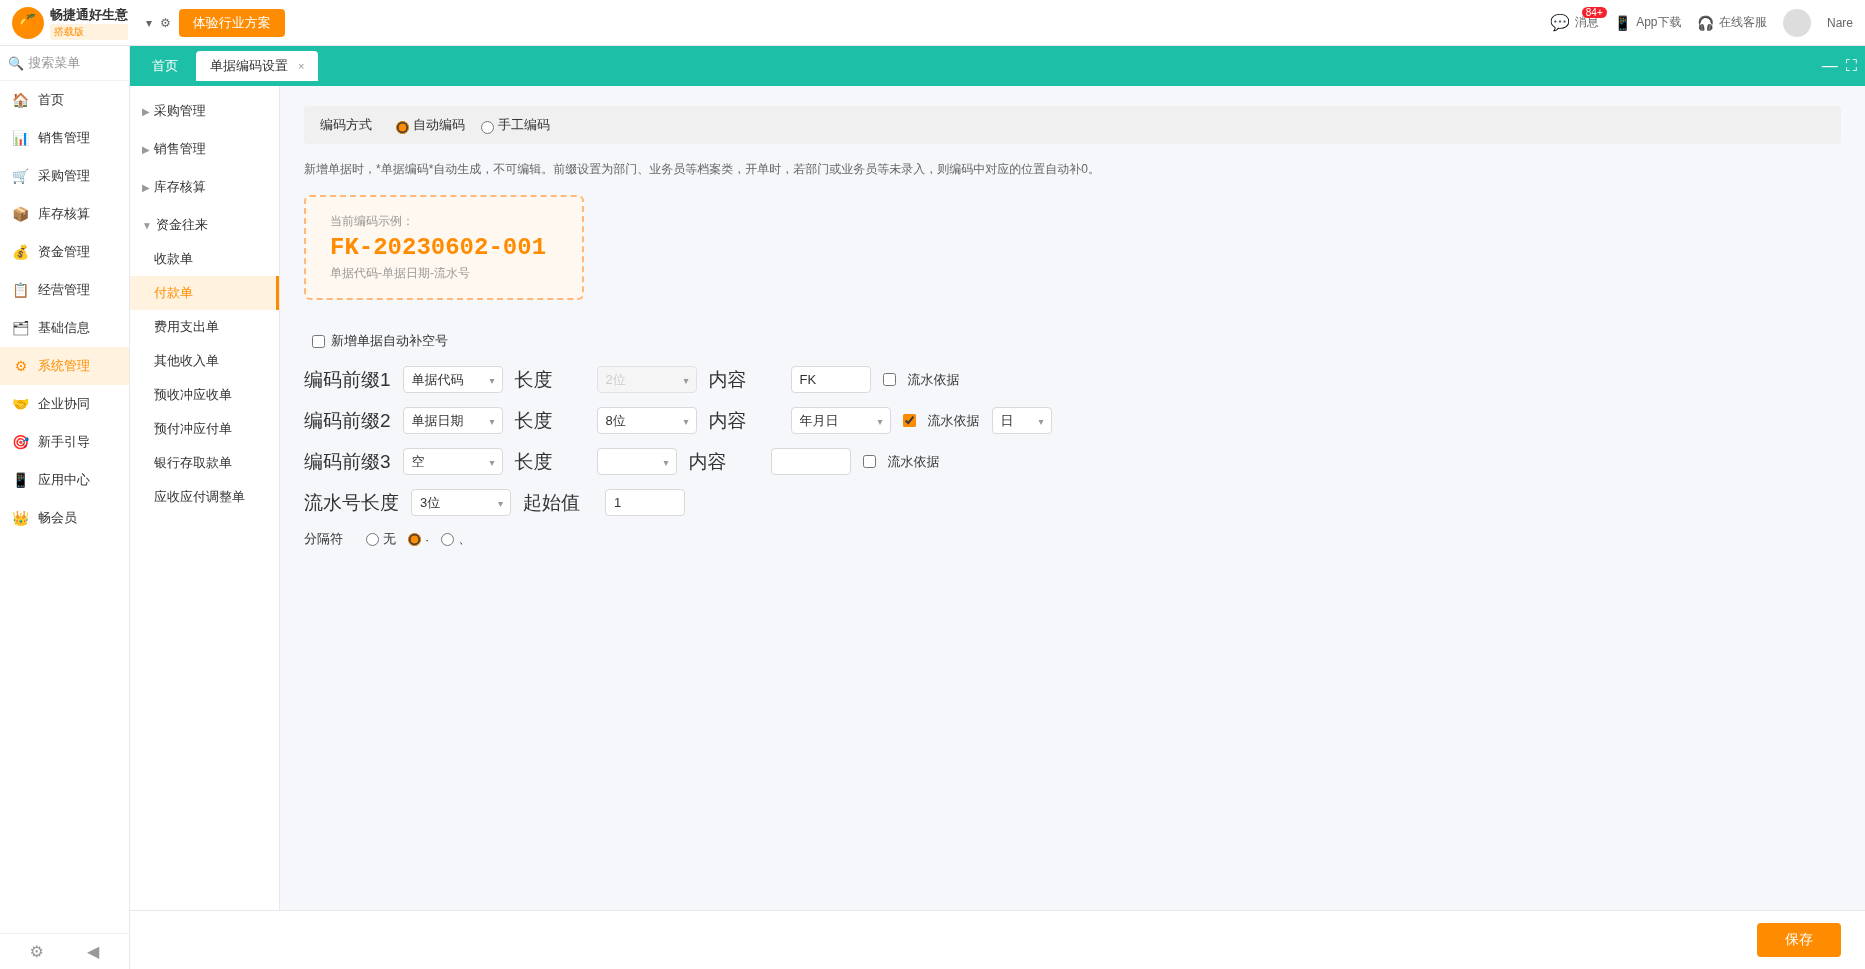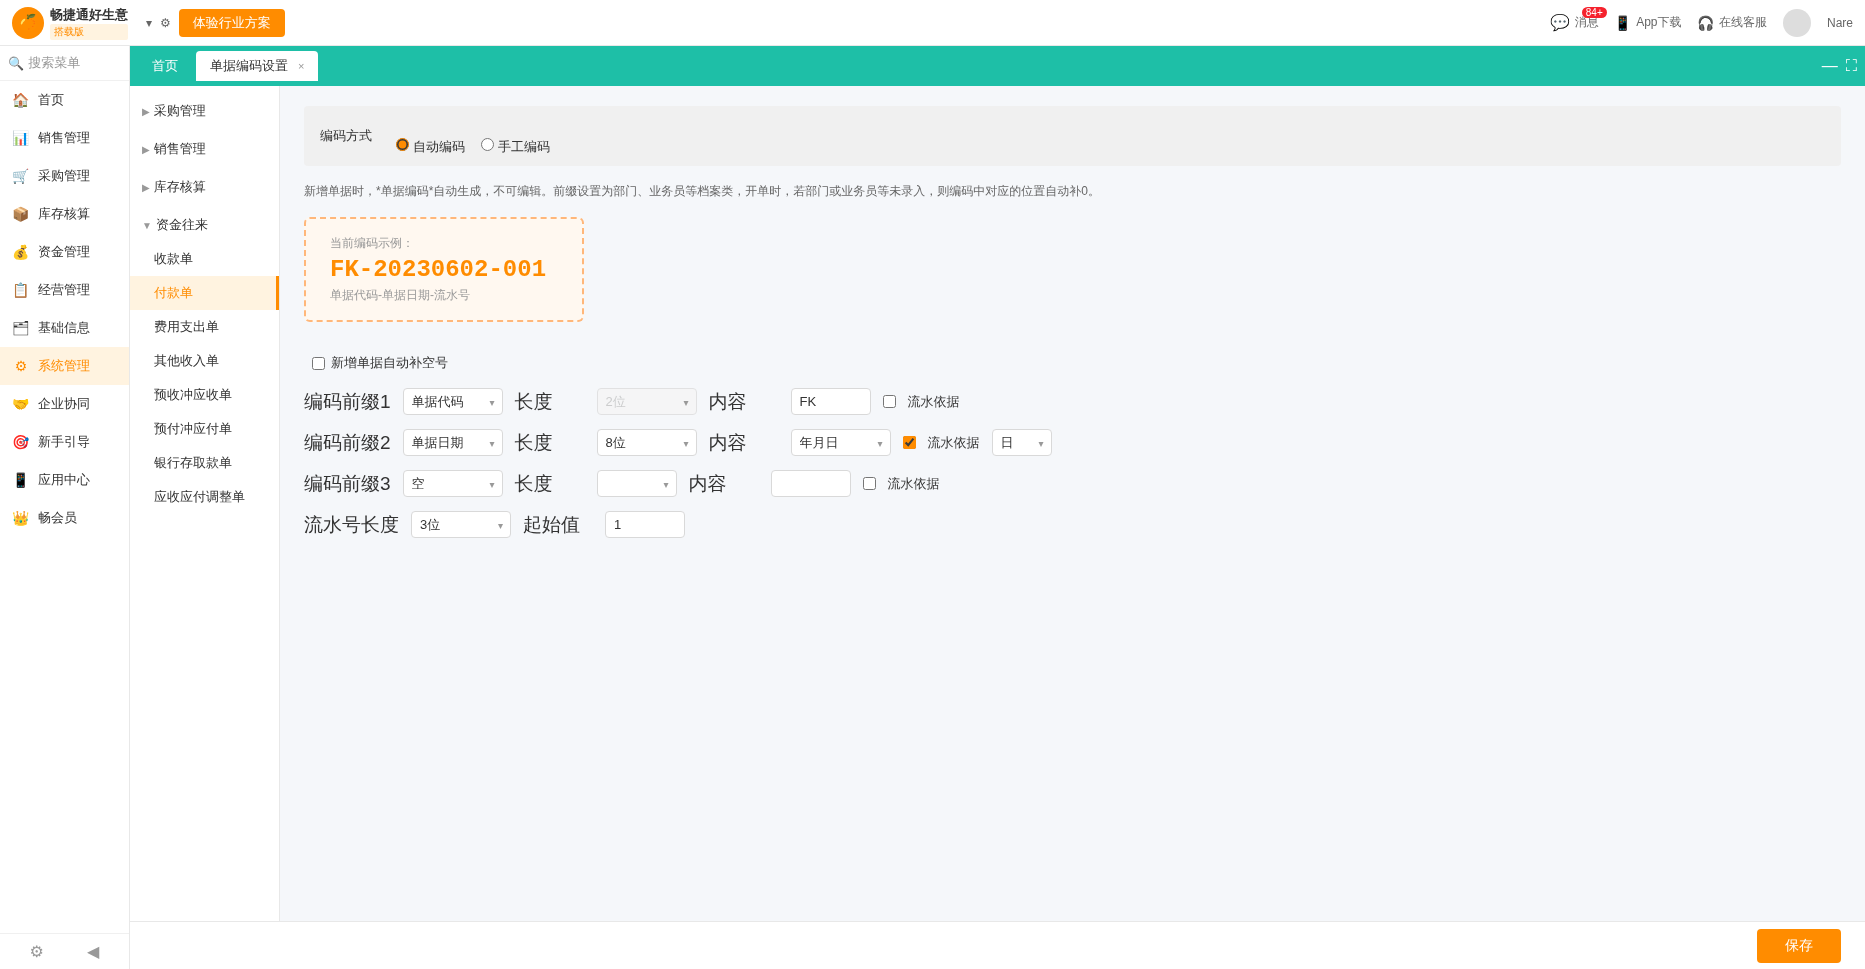--- a/index.html
+++ b/index.html
@@ -62,21 +62,21 @@
     .sub-menu-group-title .arrow { font-size: 10px; color: #999; }
     .sub-menu-item { padding: 8px 12px 8px 24px; font-size: 13px; color: #333; cursor: pointer; }
     .sub-menu-item.active { color: #ff8c00; background: #fff3e0; border-right: 3px solid #ff8c00; }
 
     
     .form-content { flex: 1; padding: 20px 24px; background: #f5f7fa; }
     .form-title { font-size: 18px; color: #333; font-weight: bold; margin-bottom: 16px; }
 
     
     .encoding-mode { background: #f0f0f0; padding: 10px 16px; display: flex; align-items: center; gap: 16px; margin-bottom: 16px; border-radius: 4px; }
-    .encoding-mode label { font-size: 13px; color: #333; display: flex; align-items: flex-start; gap: 4px; cursor: pointer; margin-top: 22px; }
+    .encoding-mode label { font-size: 13px; color: #333; display: flex; align-items: flex-end; gap: 4px; cursor: pointer; }
 
     
     .info-text { font-size: 12px; color: #666; margin-bottom: 16px; line-height: 1.6; }
 
     
     .preview-box { border: 2px dashed #ffb77a; background: #fff8f0; border-radius: 6px; padding: 16px 24px; margin-bottom: 20px; display: inline-block; min-width: 280px; }
     .preview-label { font-size: 12px; color: #999; margin-bottom: 4px; }
     .preview-code { font-size: 24px; color: #ff8c00; font-weight: bold; font-family: 'Courier New', monospace; }
     .preview-desc { font-size: 12px; color: #999; margin-top: 4px; }
 
@@ -91,21 +91,21 @@
     .select-wrapper { position: relative; display: inline-block; }
     .select-wrapper::after { content: '▾'; position: absolute; right: 8px; top: 50%; transform: translateY(-50%); font-size: 10px; color: #999; pointer-events: none; }
     .form-input { border: 1px solid #d9d9d9; border-radius: 4px; padding: 5px 8px; font-size: 13px; color: #333; background: #fff; min-width: 80px; outline: none; }
 
     
     .separator-row { display: flex; align-items: center; gap: 12px; margin-bottom: 14px; }
     .separator-label { font-size: 13px; color: #333; min-width: 50px; }
     .sep-radio { display: flex; align-items: center; gap: 4px; font-size: 13px; color: #333; cursor: pointer; }
 
     
-    .bottom-bar { height: 48px; background: #fff; border-top: 1px solid #e8e8e8; display: flex; align-items: center; justify-content: flex-end; padding: 0 24px; flex-shrink: 0; }
+    .bottom-bar { height: 59px; background: #fff; border-top: 1px solid #e8e8e8; display: flex; align-items: center; justify-content: flex-end; padding: 0 24px; flex-shrink: 0; }
     .btn-save { background: #ff8c00; color: white; border: none; border-radius: 4px; padding: 8px 28px; font-size: 14px; cursor: pointer; }
 
     
     input[type="radio"] { accent-color: #ff8c00; cursor: pointer; }
     input[type="checkbox"] { accent-color: #ff8c00; cursor: pointer; }
     .radio-orange { accent-color: #ff8c00; }
   </style>
 </head>
 <body>
 
@@ -382,20 +382,35 @@
               <option>4位</option>
               <option>5位</option>
               <option>6位</option>
             </select>
           </div>
           <span class="form-label">起始值</span>
           <input class="form-input" value="1" style="width: 80px;">
         </div>
 
         
+        <div class="separator-row">
+          <span class="separator-label">分隔符</span>
+          <label class="sep-radio">
+            <input type="radio" name="separator" value="none" class="radio-orange" style="">
+            <span>无</span>
+          </label>
+          <label class="sep-radio">
+            <input type="radio" name="separator" value="dot" checked="" class="radio-orange" style="">
+            <span>·</span>
+          </label>
+          <label class="sep-radio">
+            <input type="radio" name="separator" value="dash" class="radio-orange" style="">
+            <span>、</span>
+          </label>
+        </div>
 
       </div>
     </div>
 
     <div class="bottom-bar">
       <button class="btn-save">保存</button>
     </div>
 
   </div>
 </div>

